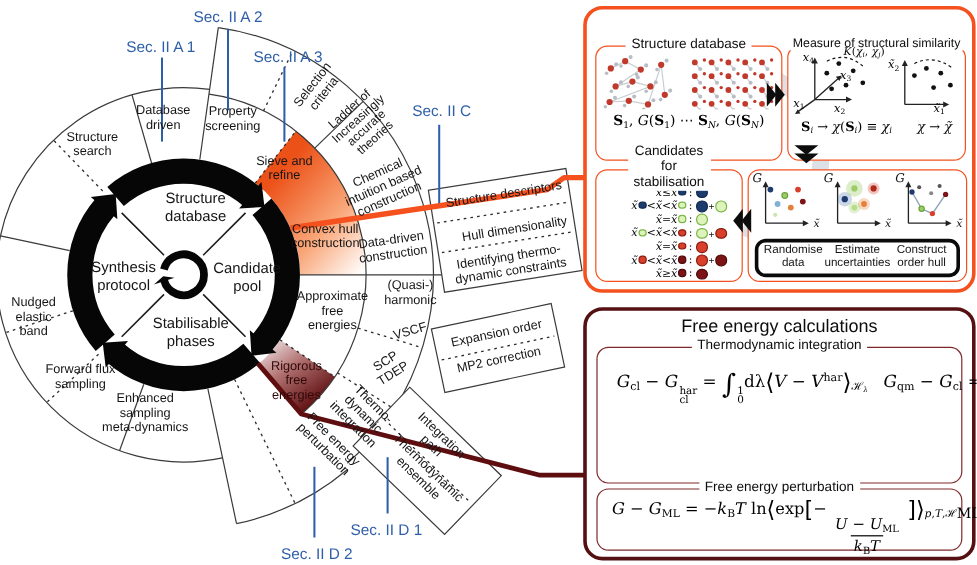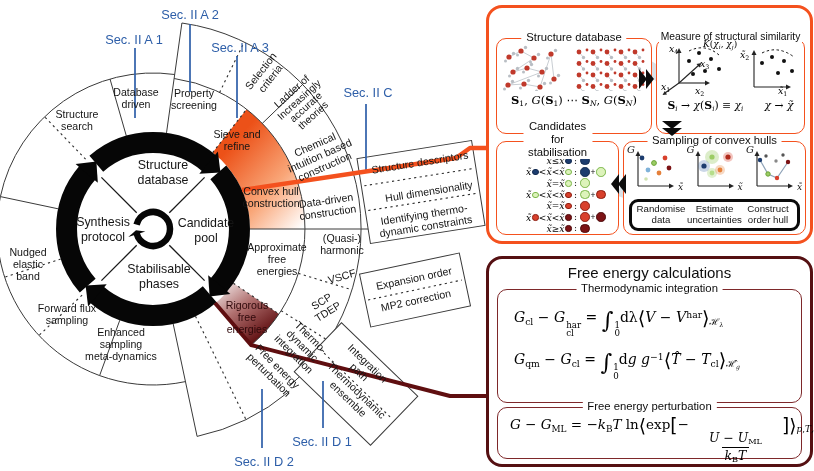--- a/index.html
+++ b/index.html
@@ -29,21 +29,21 @@
   .eq{font-family:"DejaVu Serif",serif;font-size:13.5px;color:#000;white-space:nowrap;}
   .eq .it{font-style:italic}
   .eq .bf{font-weight:bold}
   .eq sub{font-size:66%;vertical-align:-0.3em}
   .eq sup{font-size:66%;vertical-align:0.5em}
   .eq .ss{display:inline-flex;flex-direction:column;justify-content:space-between;height:1.8em;
           vertical-align:-0.6em;font-size:62%;line-height:1;margin-left:1px}
   .eq .big{font-size:138%;font-family:"DejaVu Sans",sans-serif;vertical-align:-0.14em}
   .eq .intg{font-size:160%;vertical-align:-0.25em}
   .eq .frac{display:inline-flex;flex-direction:column;align-items:center;vertical-align:-1.05em;
-            font-size:92%;line-height:1.25;margin:0 20px;text-align:center}
+            font-size:92%;line-height:1.25;margin:0 7px;text-align:center}
   .eq .frac .den{border-top:1px solid #000;padding:0 3px}
   
   .molwrap{padding:4px 2px 0 2px}
   .sdbf{text-align:center;margin-top:2px;font-size:11.5px}
   .simrow{display:flex;justify-content:space-between;padding:2px 2px 0 2px}
   .simplot{position:relative;width:71px;height:58px}
   .simlab{position:absolute;font-size:9.5px}
   .simf{display:flex;justify-content:space-around;font-size:10.5px;margin-top:0}
   
   .candrows{padding:13px 5px 0 3px}
@@ -57,21 +57,21 @@
   .cplus{font-size:8.5px;margin:0 1px}
   
   .plots{display:flex;justify-content:space-between;padding:4px 3px 0 3px}
   .plot{position:relative;width:56px;height:52px}
   .plab-g{position:absolute;left:0;top:-2px;font-family:"DejaVu Serif",serif;font-style:italic;font-size:10px}
   .plab-x{position:absolute;right:0;bottom:6px;font-family:"DejaVu Serif",serif;font-style:italic;font-size:9px}
   .loopbox{margin:1px 5px 0 5px;border:3px solid #0a0a0a;border-radius:9px;display:flex;
            padding:2px 3px 3px 3px}
   .step{font-size:9.7px;line-height:1.1;text-align:center;white-space:pre-line;flex:1}
   
-  .tieqs{display:flex;flex-direction:column;align-items:flex-start;gap:13px;padding:17px 0 0 16px}
+  .tieqs{display:flex;align-items:flex-start;gap:13px;padding:17px 0 0 16px}
   .fepeq{padding:7px 0 0 12px}
 </style>
 </head>
 <body>
 
 <div class="stage">
 
   <svg id="wheel-svg" width="814" height="471" style="position:absolute;left:0;top:0">
       <defs>
         <linearGradient id="og" gradientUnits="userSpaceOnUse" x1="220" y1="158" x2="300" y2="230">
@@ -517,21 +517,20 @@
             </span>
             <span class="ccolon">:</span>
             <span class="cres">
               <span class="dot" style="width: 7.5px; height: 7.5px; background: rgb(124, 19, 21); border: 1px solid rgb(76, 10, 11);"></span>
             </span>
           </div>
         </div>
     </div>
 
     <div class="sub" style="left:134px;top:133px;width:181px;height:92px">
-      <span class="sublegend">Sampling of convex hulls</span>
       <div class="plots">
         <div class="plot">
           <span class="plab-g">G</span>
           <span class="plab-x">x̃</span>
           <svg width="56" height="52">
             <g stroke="#222" stroke-width="1.1">
                 <line x1="11" y1="40" x2="11" y2="8"></line>
                 <line x1="11" y1="40" x2="44" y2="40"></line>
               </g>
             <g fill="#222">

